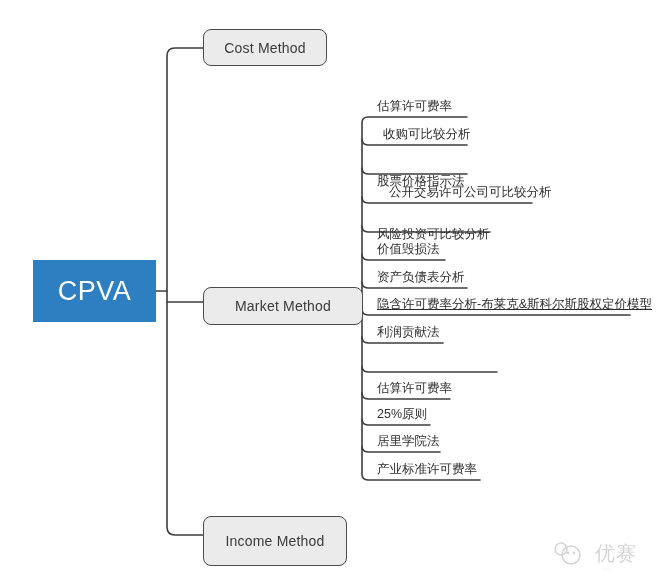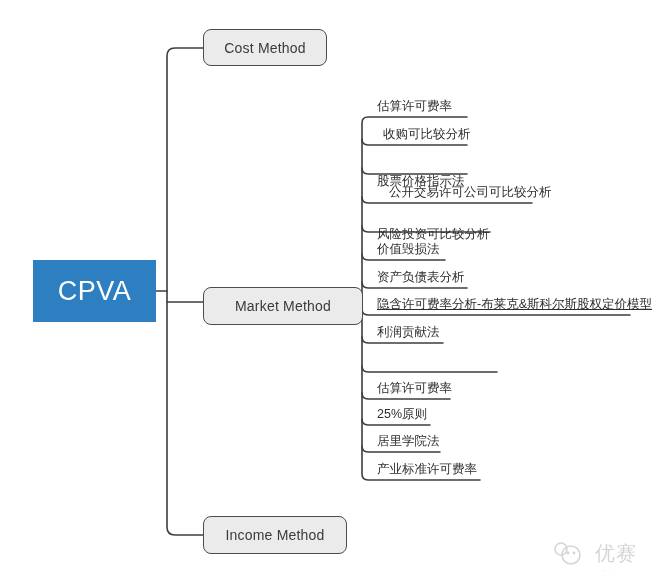--- a/index.html
+++ b/index.html
@@ -68,21 +68,21 @@
     <path d="M362 419 Q362 425 368 425 H430"></path>
     <path d="M362 446 Q362 452 368 452 H440"></path>
   </svg>
 
   <div class="root-node" style="left:33px;top:260px;width:123px;height:62px;">CPVA</div>
 
   <div class="node" style="left:203px;top:29px;width:124px;height:37px;">Cost Method</div>
 
   <div class="node" style="left:203px;top:287px;width:160px;height:38px;">Market Method</div>
 
-  <div class="node" style="left:203px;top:516px;width:144px;height:38px;">Income Method</div>
+  <div class="node" style="left:203px;top:516px;width:144px;height:50px;">Income Method</div>
 
   <div class="subtopic" style="top:98px;">估算许可费率</div>
   <div class="subtopic" style="top:126px;padding-left:6px;">收购可比较分析</div>
   <div class="subtopic" style="top:173px;text-align:center;">股票价格指示法</div>
   <div class="subtopic" style="top:184px;margin-left:12px;">公开交易许可公司可比较分析</div>
   <div class="subtopic" style="top:226px;text-align:center;">风险投资可比较分析</div>
   <div class="subtopic" style="top:241px;">价值毁损法</div>
   <div class="subtopic" style="top:269px;">资产负债表分析</div>
   <div class="subtopic" style="top:296px;text-decoration:underline;">隐含许可费率分析-布莱克&amp;斯科尔斯股权定价模型</div>
   <div class="subtopic" style="top:324px;">利润贡献法</div>

